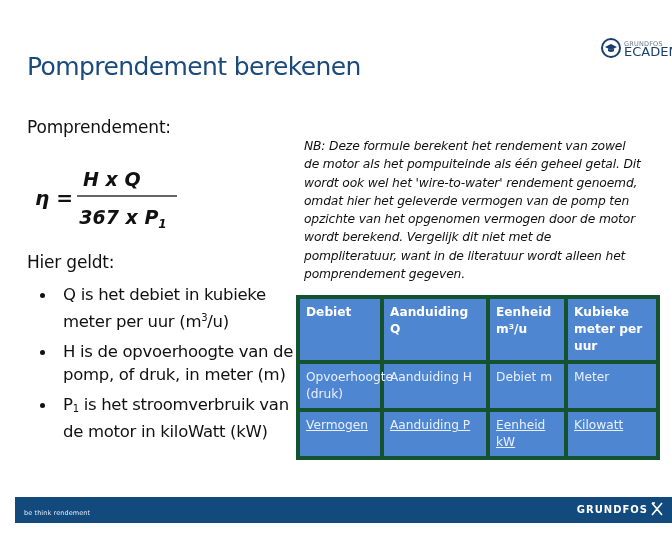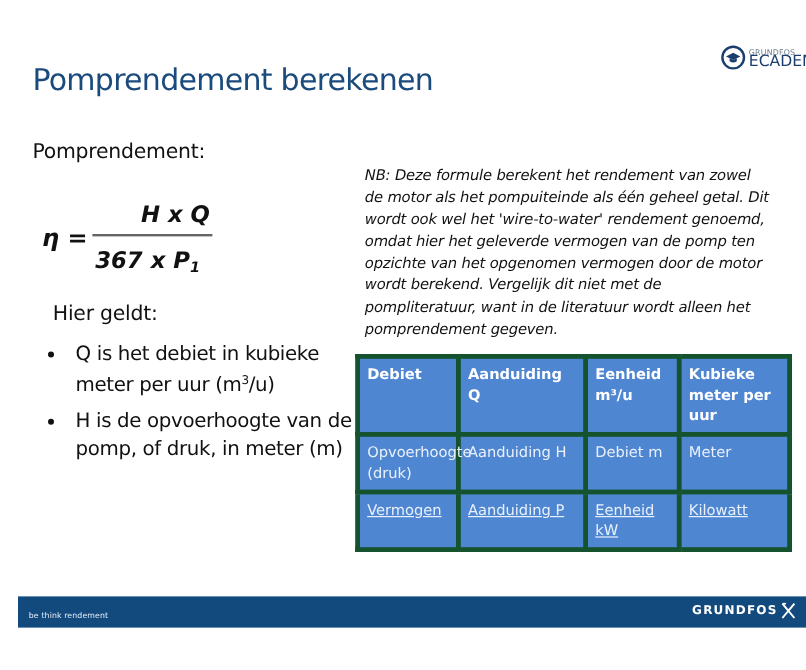--- a/index.html
+++ b/index.html
@@ -33,28 +33,28 @@
       position: absolute; left: 27px; top: 117px;
       font-size: 17px; color: #111; letter-spacing: -0.2px; text-align: center;
     }
 
     .formula {
       position: absolute; left: 35px; top: 166px;
       font-family: "DejaVu Sans", sans-serif; font-style: italic; font-weight: bold;
       color: #111;
     }
     .formula .eta { position: absolute; left: 0; top: 20px; font-size: 20px; white-space: nowrap; }
-    .formula .num { position: absolute; left: 48px; top: 2px; width: 92px; text-align: right; font-size: 19px; white-space: nowrap; }
+    .formula .num { position: absolute; left: 48px; top: 2px; width: 92px; text-align: left; font-size: 19px; white-space: nowrap; }
     .formula .bar { position: absolute; left: 42px; top: 29px; width: 100px; height: 1.5px; background: #666; }
     .formula .den { position: absolute; left: 33px; top: 40px; width: 110px; text-align: center; font-size: 19px; white-space: nowrap; }
     .formula sub { font-size: 12px; vertical-align: -4px; }
 
     .hier {
       position: absolute; left: 27px; top: 252px;
-      font-size: 17px; letter-spacing: -0.2px; margin-left: 17px;
+      font-size: 17px; letter-spacing: -0.2px;
     }
     .bullets {
       position: absolute; left: 27px; top: 272px; width: 260px;
       margin: 12px; padding: 0; list-style: none;
       font-size: 16.5px; line-height: 22.5px; letter-spacing: -0.3px;
     }
     .bullets li { position: relative; padding-left: 24px; margin-bottom: 8px; }
     .bullets li .dot {
       position: absolute; left: 1px; top: 9px; width: 5px; height: 5px;
       background: #111; border-radius: 50%;
@@ -129,20 +129,24 @@
 
 <ul class="bullets">
   <li>
     <span class="dot"></span>
     <span>Q is het debiet in kubieke meter per uur (m</span><sup>3</sup><span>/u)</span>
   </li>
   <li>
     <span class="dot"></span>
     <span>H is de opvoerhoogte van de pomp, of druk, in meter (m)</span>
   </li>
+  <li>
+    <span class="dot"></span>
+    <span>P</span><sub>1</sub><span> is het stroomverbruik van de motor in kiloWatt (kW)</span>
+  </li>
 </ul>
 
 <div class="nb"><b>NB:</b><span> Deze formule berekent het rendement van zowel de motor als het pompuiteinde als één geheel getal. Dit wordt ook wel het 'wire-to-water' rendement genoemd, omdat hier het geleverde vermogen van de pomp ten opzichte van het opgenomen vermogen door de motor wordt berekend. Vergelijk dit niet met de pompliteratuur, want in de literatuur wordt alleen het pomprendement gegeven.</span></div>
 
 <table class="info-table">
   <colgroup>
     <col style="width:84px">
       <col style="width:106px">
       <col style="width:78px">
       <col style="width:92px">

